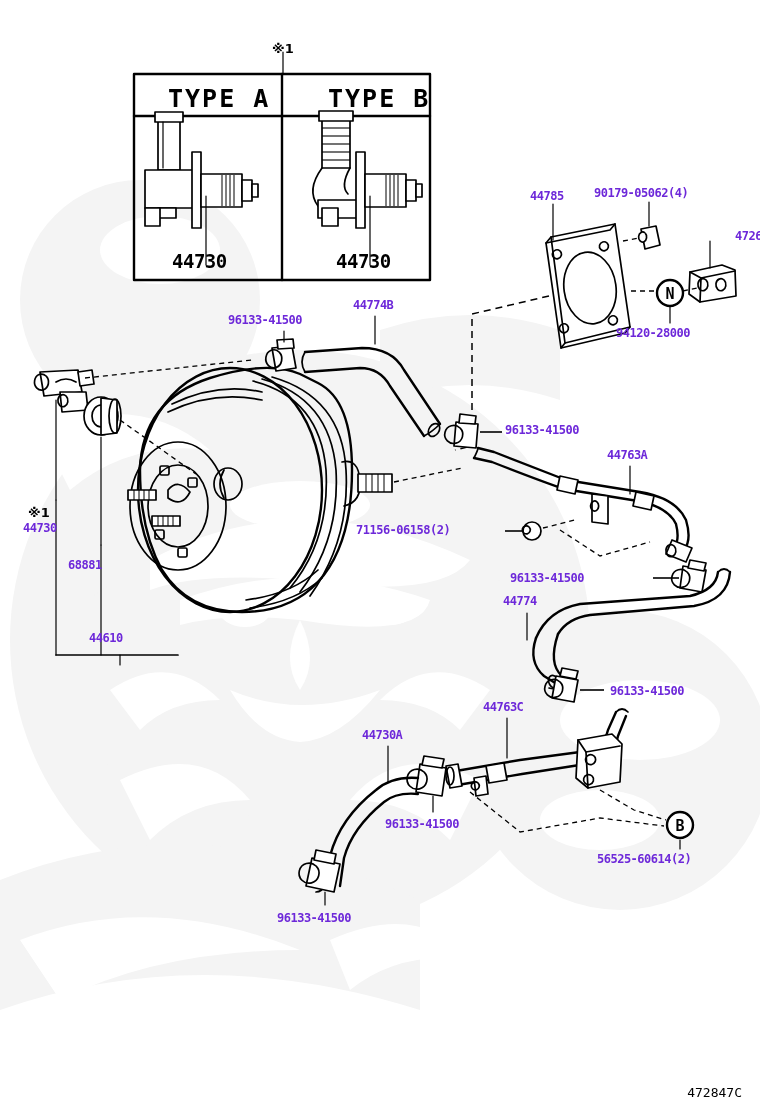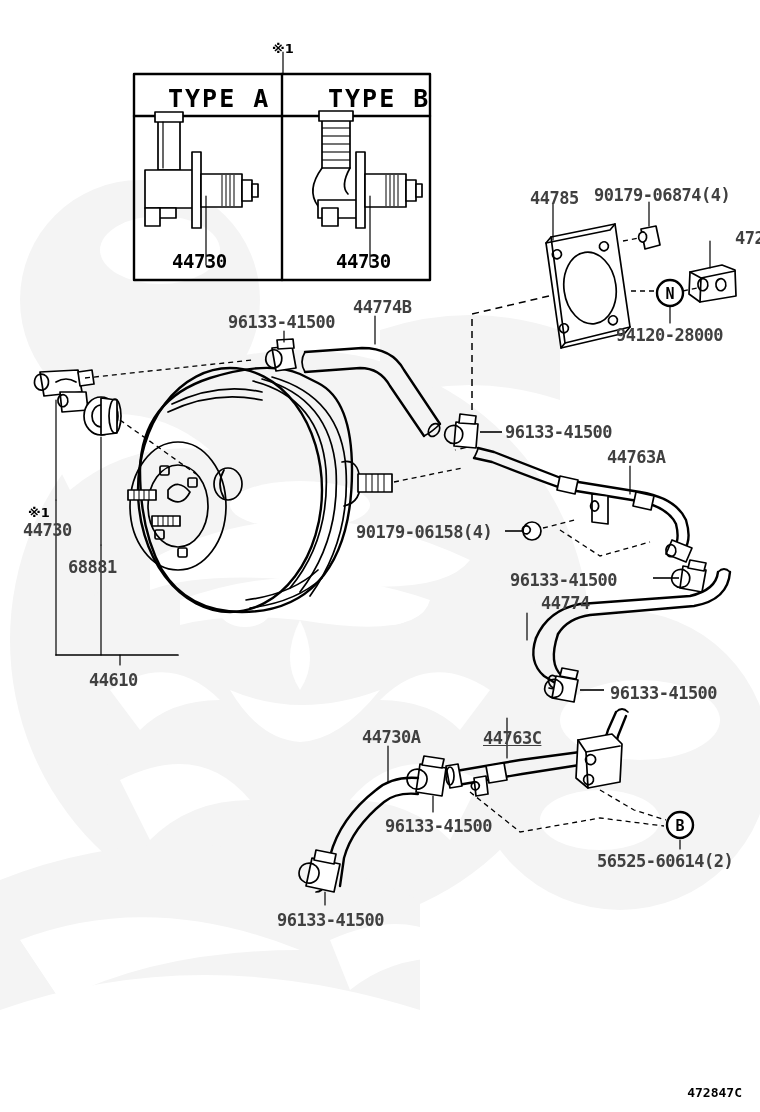--- a/index.html
+++ b/index.html
@@ -29,23 +29,23 @@
   #art {
     position: absolute;
     left: 0; top: 0;
     width: 760px; height: 1112px;
   }
   
   .lbl {
     position: absolute;
     font-family: "DejaVu Sans Mono", monospace;
     font-weight: bold;
-    font-size: 17px;
+    font-size: 12px;
     letter-spacing: -0.5px;
-    color: #404040;
+    color: #6d28d9;
     white-space: nowrap;
     line-height: 1;
   }
   .typehead {
     position: absolute;
     font-family: "DejaVu Sans Mono", monospace;
     font-weight: bold;
     font-size: 25px;
     letter-spacing: 2px;
     color: #000;
@@ -66,21 +66,21 @@
     font-size: 13px;
     font-weight: bold;
     color: #000;
     white-space: nowrap;
   }
   #figcode {
     position: absolute;
     right: 18px;
     bottom: 12px;
     font-family: "DejaVu Sans Mono", monospace;
-    font-weight: bold;
+    font-weight: normal;
     font-size: 13px;
     letter-spacing: 0px;
     color: #000;
   }
 </style>
 </head>
 <body>
 
 <div id="sheet">
 
@@ -463,36 +463,36 @@
   <div class="typehead" style="left:168px; top:84px;">TYPE  A</div>
   <div class="typehead" style="left:328px; top:84px;">TYPE  B</div>
   <div class="boxnum" style="left:172px; top:250px;">44730</div>
   <div class="boxnum" style="left:336px; top:250px;">44730</div>
 
   <div class="star" style="left:272px; top:41px;">※1</div>
   <div class="star" style="left:28px; top:505px;">※1</div>
 
   <div id="label-layer">
       <div class="lbl" style="left: 530px; top: 190px;">44785</div>
-      <div class="lbl" style="left: 594px; top: 187px;">90179-06874(4)</div>
+      <div class="lbl" style="left: 594px; top: 187px;">90179-05062(4)</div>
       <div class="lbl" style="left: 687px; top: 230px; margin-left: 48px;">47264D</div>
       <div class="lbl" style="left: 616px; top: 327px;">94120-28000</div>
       <div class="lbl" style="left: 228px; top: 314px;">96133-41500</div>
       <div class="lbl" style="left: 346px; top: 299px; margin-left: 7px;">44774B</div>
       <div class="lbl" style="left: 505px; top: 424px;">96133-41500</div>
       <div class="lbl" style="left: 607px; top: 449px;">44763A</div>
-      <div class="lbl" style="left: 356px; top: 524px;">90179-06158(4)</div>
+      <div class="lbl" style="left: 356px; top: 524px;">71156-06158(2)</div>
       <div class="lbl" style="left: 510px; top: 572px;">96133-41500</div>
-      <div class="lbl" style="left: 503px; top: 595px; margin-left: 38px;">44774</div>
+      <div class="lbl" style="left: 503px; top: 595px;">44774</div>
       <div class="lbl" style="left: 610px; top: 685px;">96133-41500</div>
-      <div class="lbl" style="left: 483px; top: 730px; text-decoration: underline;">44763C</div>
+      <div class="lbl" style="left: 483px; top: 701px;">44763C</div>
       <div class="lbl" style="left: 362px; top: 729px;">44730A</div>
       <div class="lbl" style="left: 385px; top: 818px;">96133-41500</div>
       <div class="lbl" style="left: 597px; top: 853px;">56525-60614(2)</div>
       <div class="lbl" style="left: 277px; top: 912px;">96133-41500</div>
       <div class="lbl" style="left: 23px; top: 522px;">44730</div>
       <div class="lbl" style="left: 68px; top: 559px;">68881</div>
-      <div class="lbl" style="left: 89px; top: 672px;">44610</div>
+      <div class="lbl" style="left: 89px; top: 632px;">44610</div>
     </div>
 
   <div id="figcode">472847C</div>
 
 </div>
 
 </body></html>

